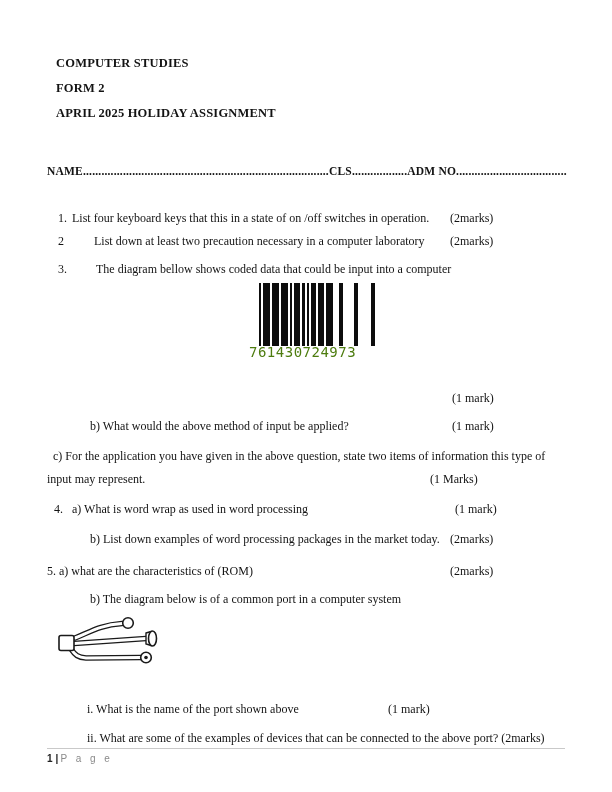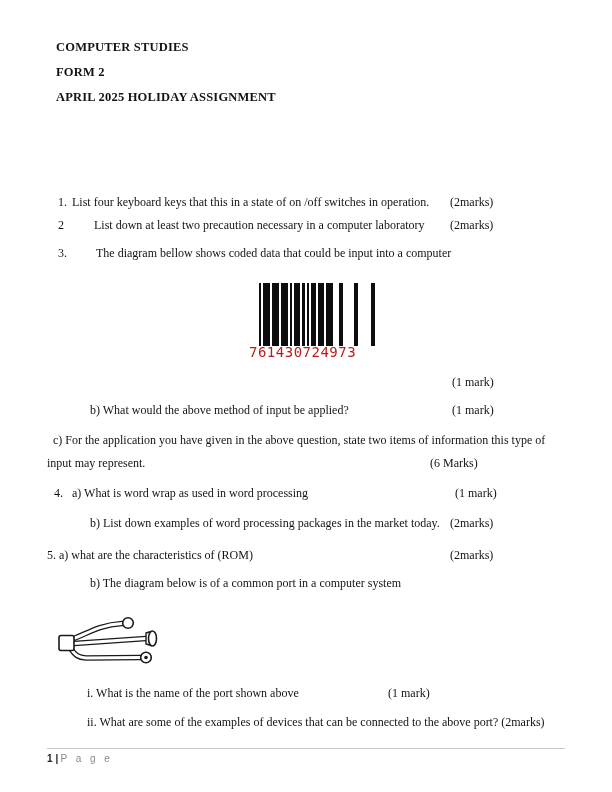--- a/index.html
+++ b/index.html
@@ -6,28 +6,28 @@
   .page {
     position: relative;
     width: 612px;
     height: 792px;
     background: #ffffff;
     font-family: "Liberation Serif", serif;
     color: #131313;
     overflow: hidden;
   }
   .row { position: absolute; left: 0; width: 612px; height: 16px; font-size: 12px; }
-  .at { position: absolute; white-space: nowrap; top: 0; text-align: right; }
+  .at { position: absolute; white-space: nowrap; top: 16px; text-align: right; }
   .hdr { font-size: 12.5px; font-weight: bold; letter-spacing: .2px; }
   .nameline { font-size: 11.5px; font-weight: bold; letter-spacing: .2px; }
   .barcode-wrap { position: absolute; left: 257px; top: 283px; width: 120px; height: 63px; }
   .barcode-num {
     position: absolute; left: 249px; top: 344px;
     font-family: "DejaVu Sans Mono", monospace;
-    font-size: 14px; letter-spacing: 0.5px; color: #b91c1c;
+    font-size: 14px; letter-spacing: 0.5px; color: #4d7c0f;
   }
   .port-wrap { position: absolute; left: 52px; top: 604px; width: 160px; height: 74px; }
   .footer-rule {
     position: absolute; left: 47px; top: 748px; width: 518px;
     border-top: 1px solid #c9c9c9; height: 0;
   }
   .footer-text {
     position: absolute; left: 47px; top: 753px;
     font-family: Liberation Sans, sans-serif; font-size: 10px;
   }
@@ -43,20 +43,25 @@
   <div class="row" style="top:40px">
     <span class="at hdr" style="left:56px">COMPUTER STUDIES</span>
   </div>
   <div class="row" style="top:65px">
     <span class="at hdr" style="left:56px">FORM 2</span>
   </div>
   <div class="row" style="top:90px">
     <span class="at hdr" style="left:56px">APRIL 2025 HOLIDAY ASSIGNMENT</span>
   </div>
 
+  <div class="row" style="top:149px">
+    <span class="at nameline" style="left:47px">
+      <span>NAME</span><span>................................................................................</span><span>CLS</span><span>..................</span><span>ADM NO</span><span>....................................</span>
+    </span>
+  </div>
 
   <div class="row" style="top:195px">
     <span class="at" style="left:58px">1.</span>
     <span class="at" style="left:72px">List four keyboard keys that this in a state of on /off switches in operation.</span>
     <span class="at" style="left:450px">(2marks)</span>
   </div>
 
   <div class="row" style="top:218px">
     <span class="at" style="left:58px">2</span>
     <span class="at" style="left:94px">List down at least two precaution necessary in a computer laboratory</span>
@@ -95,21 +100,21 @@
   <div class="row" style="top:403px">
     <span class="at" style="left:90px">b) What would the above method of input be applied?</span>
     <span class="at" style="left:452px">(1 mark)</span>
   </div>
 
   <div class="row" style="top:433px">
     <span class="at" style="left:53px">c) For the application you have given in the above question, state two items of information this type of</span>
   </div>
   <div class="row" style="top:456px">
     <span class="at" style="left:47px">input may represent.</span>
-    <span class="at" style="left:430px">(6 Marks)</span>
+    <span class="at" style="left:430px">(1 Marks)</span>
   </div>
 
   <div class="row" style="top:486px">
     <span class="at" style="left:54px">4.</span>
     <span class="at" style="left:72px">a) What is word wrap as used in word processing</span>
     <span class="at" style="left:455px">(1 mark)</span>
   </div>
 
   <div class="row" style="top:516px">
     <span class="at" style="left:90px">b) List down examples of word processing packages in the market today.</span>

